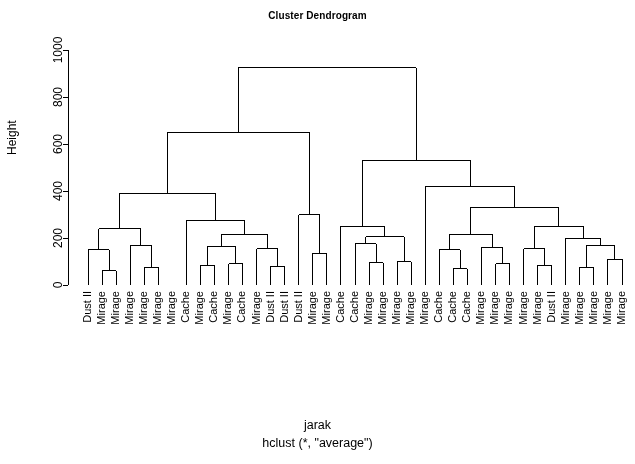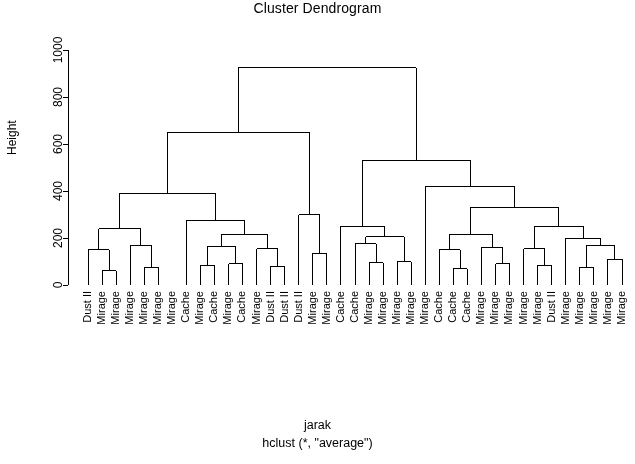--- a/index.html
+++ b/index.html
@@ -15,26 +15,26 @@
     overflow: hidden;
   }
   #plot-root {
     position: relative;
     width: 635px;
     height: 464px;
     background: #ffffff;
   }
   #plot-title {
     position: absolute;
-    top: 0;
-    left: 0;
-    width: 635px;
-    text-align: center;
-    font-size: 14px;
-    font-weight: normal;
+    top: 10px;
+    left: 0;
+    width: 635px;
+    text-align: center;
+    font-size: 10px;
+    font-weight: bold;
     font-family: "Liberation Sans", sans-serif;
     letter-spacing: 0.1px;
   }
   #y-axis-label {
     position: absolute;
     left: 4px;
     top: 140px;
     width: 16px;
     font-size: 12px;
     font-family: "Liberation Sans", sans-serif;

